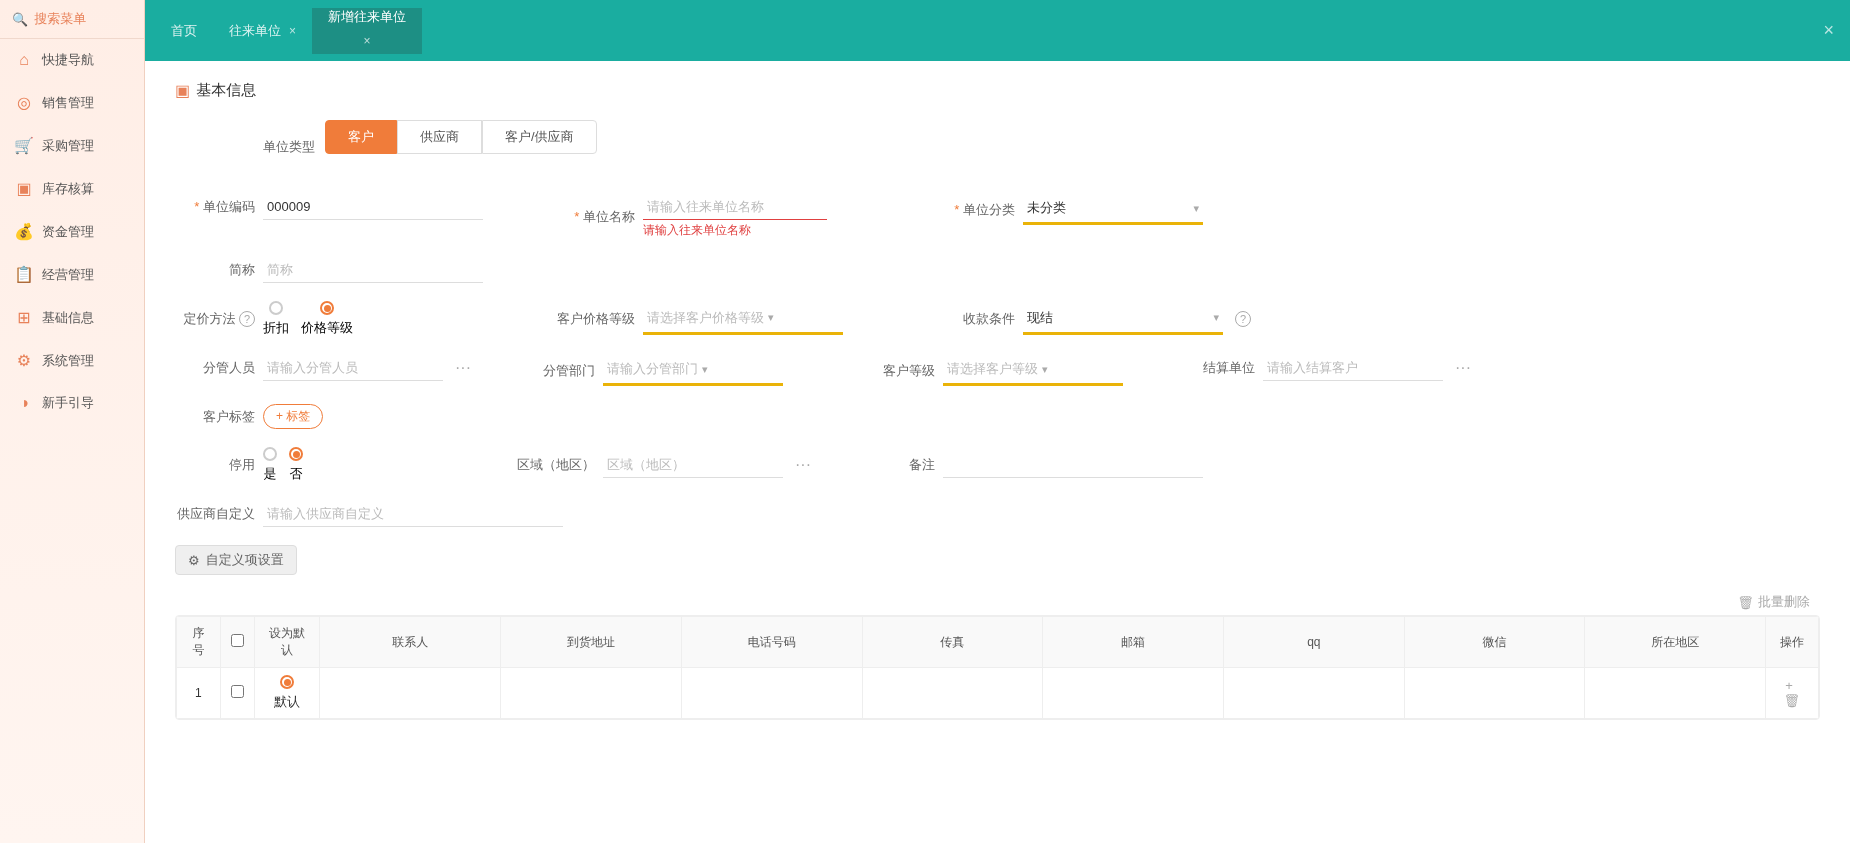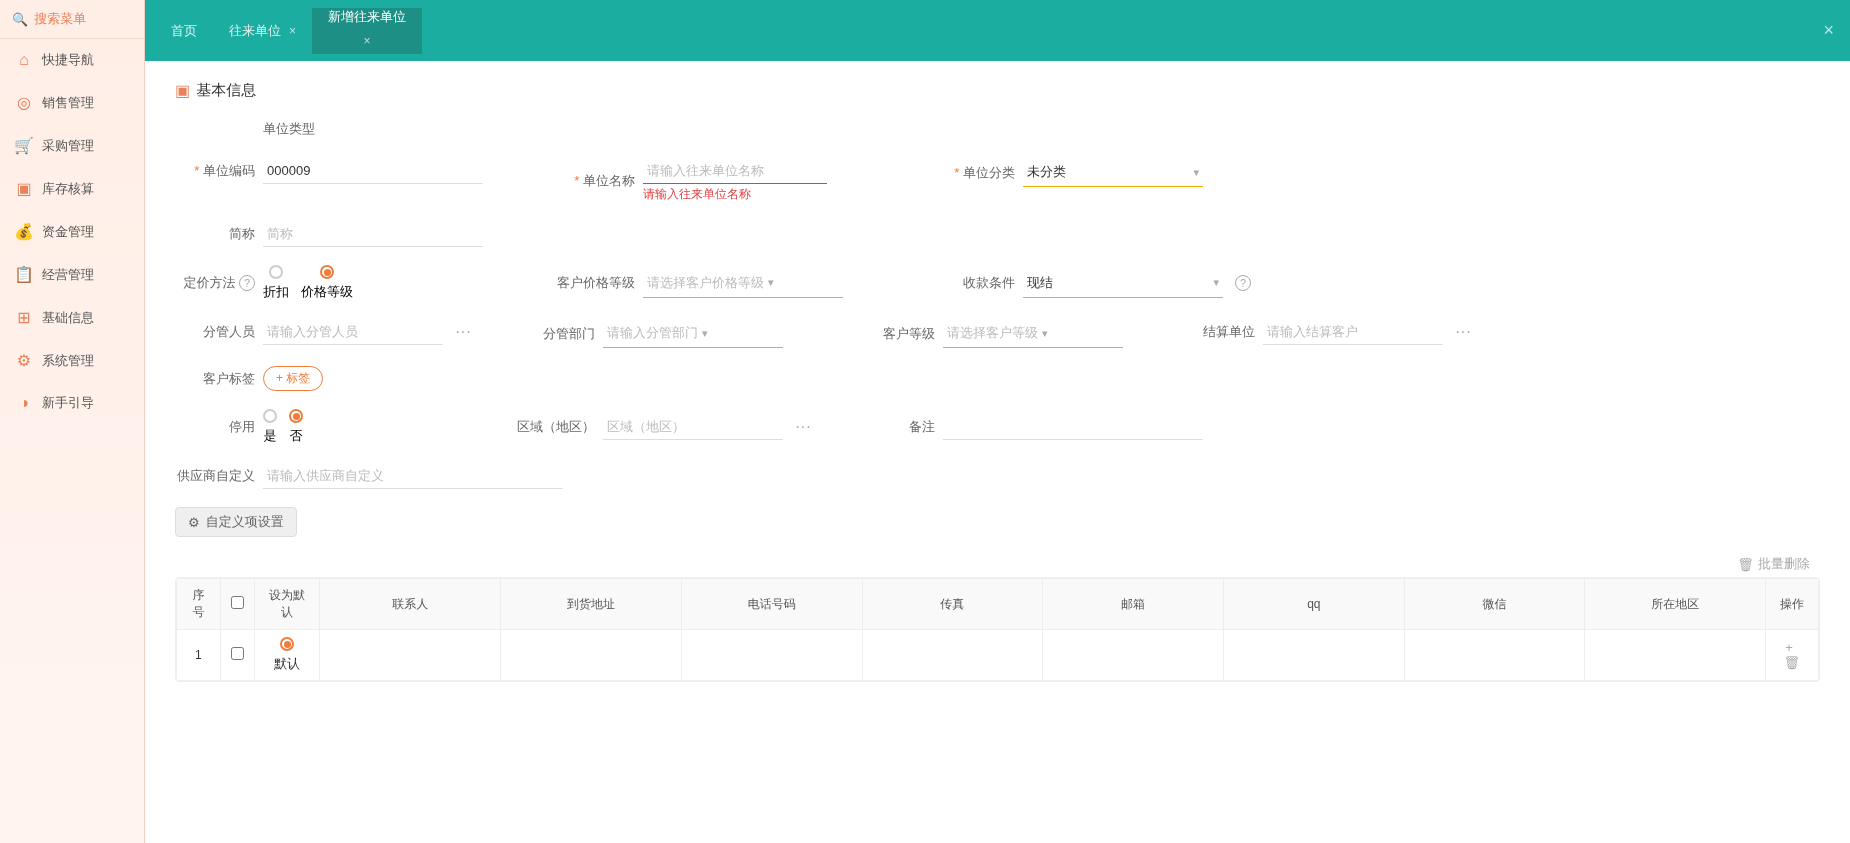--- a/index.html
+++ b/index.html
@@ -65,21 +65,21 @@
     .form-row { display: flex; align-items: flex-start; margin-bottom: 18px; gap: 0; flex-wrap: wrap; }
     .form-field { display: flex; align-items: center; gap: 8px; flex: 1; min-width: 300px; }
     .form-label { color: #666; min-width: 80px; text-align: right; white-space: nowrap; font-size: 13px; }
     .form-input {
       border: none; border-bottom: 1px solid #ddd; padding: 5px 4px; min-width: 180px; flex: 1; outline: none; font-size: 13px; color: #333; background: transparent; max-width: 220px;
     }
     .form-input::placeholder { color: #bbb; }
     .form-input.error-border { border-bottom: 1px solid #e04040; }
     .error-msg { color: #e04040; font-size: 12px; margin-top: 2px; display: block; }
     .form-select {
-      display: flex; align-items: center; gap: 4px; border-bottom: 1px solid #eab308; padding: 5px 4px; min-width: 160px; flex: 1; cursor: pointer; color: #333; max-width: 220px;
+      display: flex; align-items: center; gap: 4px; border-bottom: 3px solid #eab308; padding: 5px 4px; min-width: 160px; flex: 1; cursor: pointer; color: #333; max-width: 220px;
     }
     .form-select-val { flex: 1; font-size: 13px; }
     .form-select-placeholder { color: #bbb; font-size: 13px; }
     .chevron { color: #aaa; font-size: 11px; }
     .dots-btn { color: #aaa; cursor: pointer; font-size: 16px; padding: 0 4px; }
 
     
     .radio-group { display: flex; align-items: center; gap: 12px; }
     .radio-item { display: flex; align-items: center; gap: 4px; cursor: pointer; flex-direction: column; }
     .radio-circle { width: 14px; height: 14px; border-radius: 50%; border: 2px solid #ccc; display: flex; align-items: center; justify-content: center; }
@@ -180,20 +180,25 @@
 
   <div class="content">
 
     <div class="section-header">
       <span class="section-icon">▣</span>
       <span class="section-title">基本信息</span>
     </div>
 
     <div style="display:flex; align-items:center; margin-bottom:20px; margin-left:60px;">
       <span class="form-label" style="margin-right:10px;">单位类型</span>
+      <div class="type-buttons">
+        <button class="type-btn active">客户</button>
+        <button class="type-btn">供应商</button>
+        <button class="type-btn">客户/供应商</button>
+      </div>
     </div>
 
     <div class="form-row">
       <div class="form-field" style="max-width:380px;">
         <span class="form-label">
           <span style="color:#f07c3a;">*</span> 单位编码
         </span>
         <input class="form-input" type="text" value="000009" style="">
       </div>
       <div class="form-field" style="max-width:380px;">

